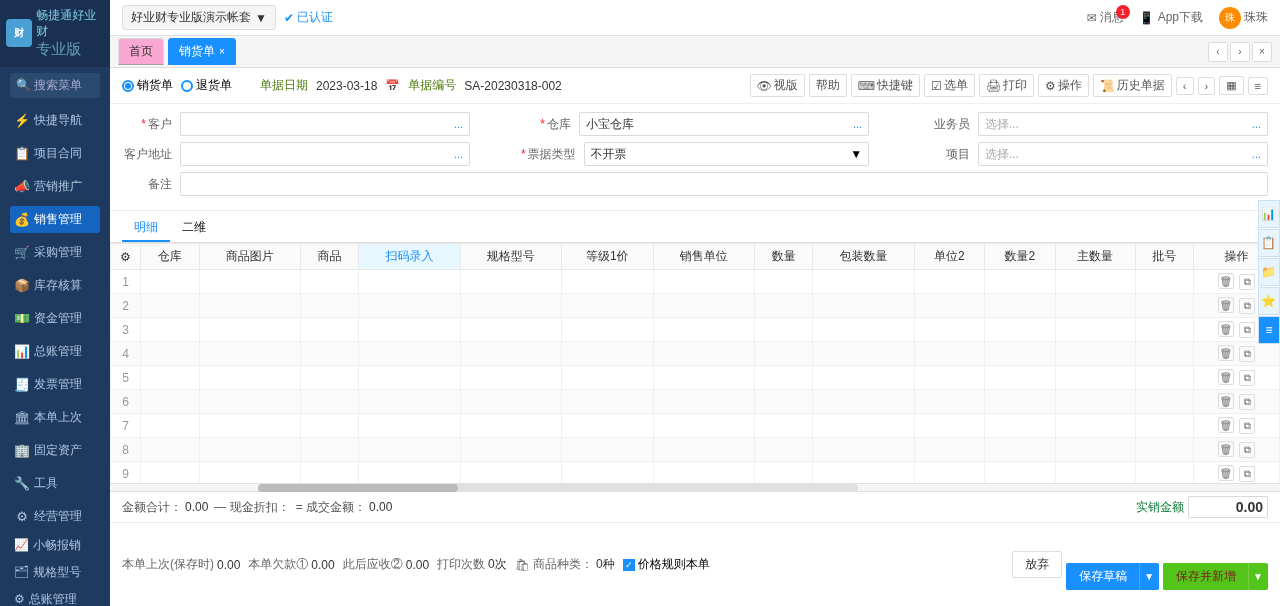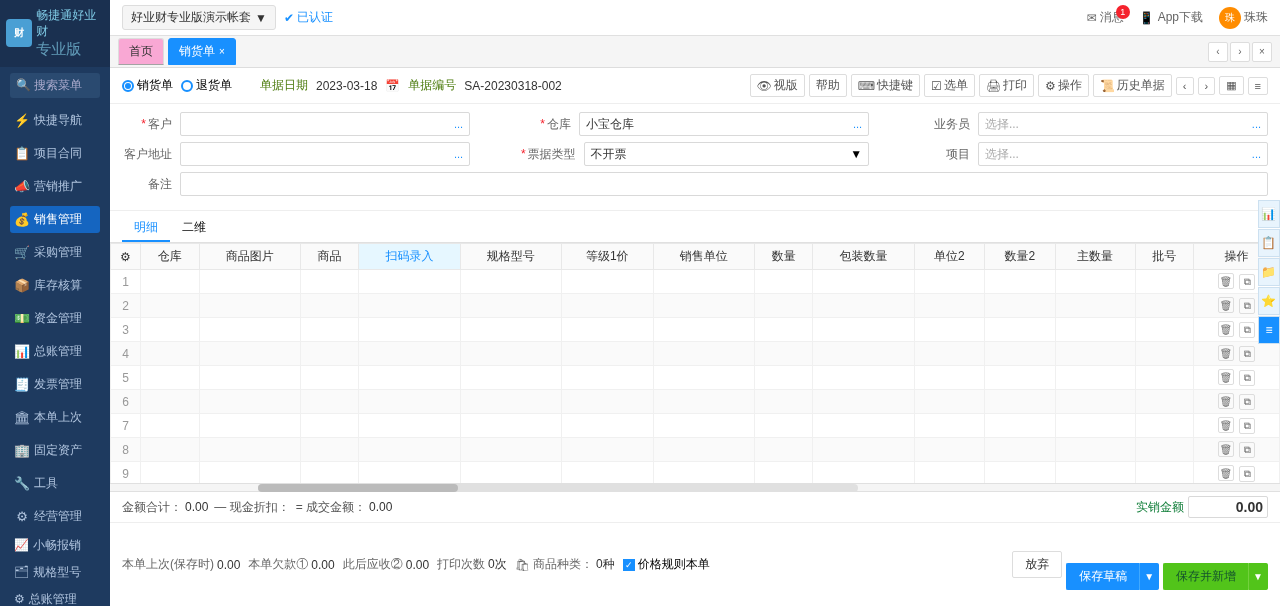--- a/index.html
+++ b/index.html
@@ -644,21 +644,21 @@
           <div class="checkbox-box"></div>
           <span>价格规则本单</span>
         </div>
         <div class="footer-right">
           <button class="footer-btn">放弃</button>
           <div class="btn-group save">
             <button class="footer-btn primary">保存草稿</button>
             <button class="footer-btn btn-split save">▼</button>
           </div>
           <div class="btn-group save2">
-            <button class="footer-btn" style="background:#52c41a;color:#14532d;border-color:#52c41a;">保存并新增</button>
+            <button class="footer-btn" style="background:#52c41a;color:#7f1d1d;border-color:#52c41a;">保存并新增</button>
             <button class="footer-btn btn-split" style="background:#52c41a;color:white;border-color:#52c41a;border-left:1px solid #73d13d;">▼</button>
           </div>
         </div>
       </div>
     </div>
   </div>
 </div>
 
 <div class="right-tools">
   <div class="right-tool">📊</div>

